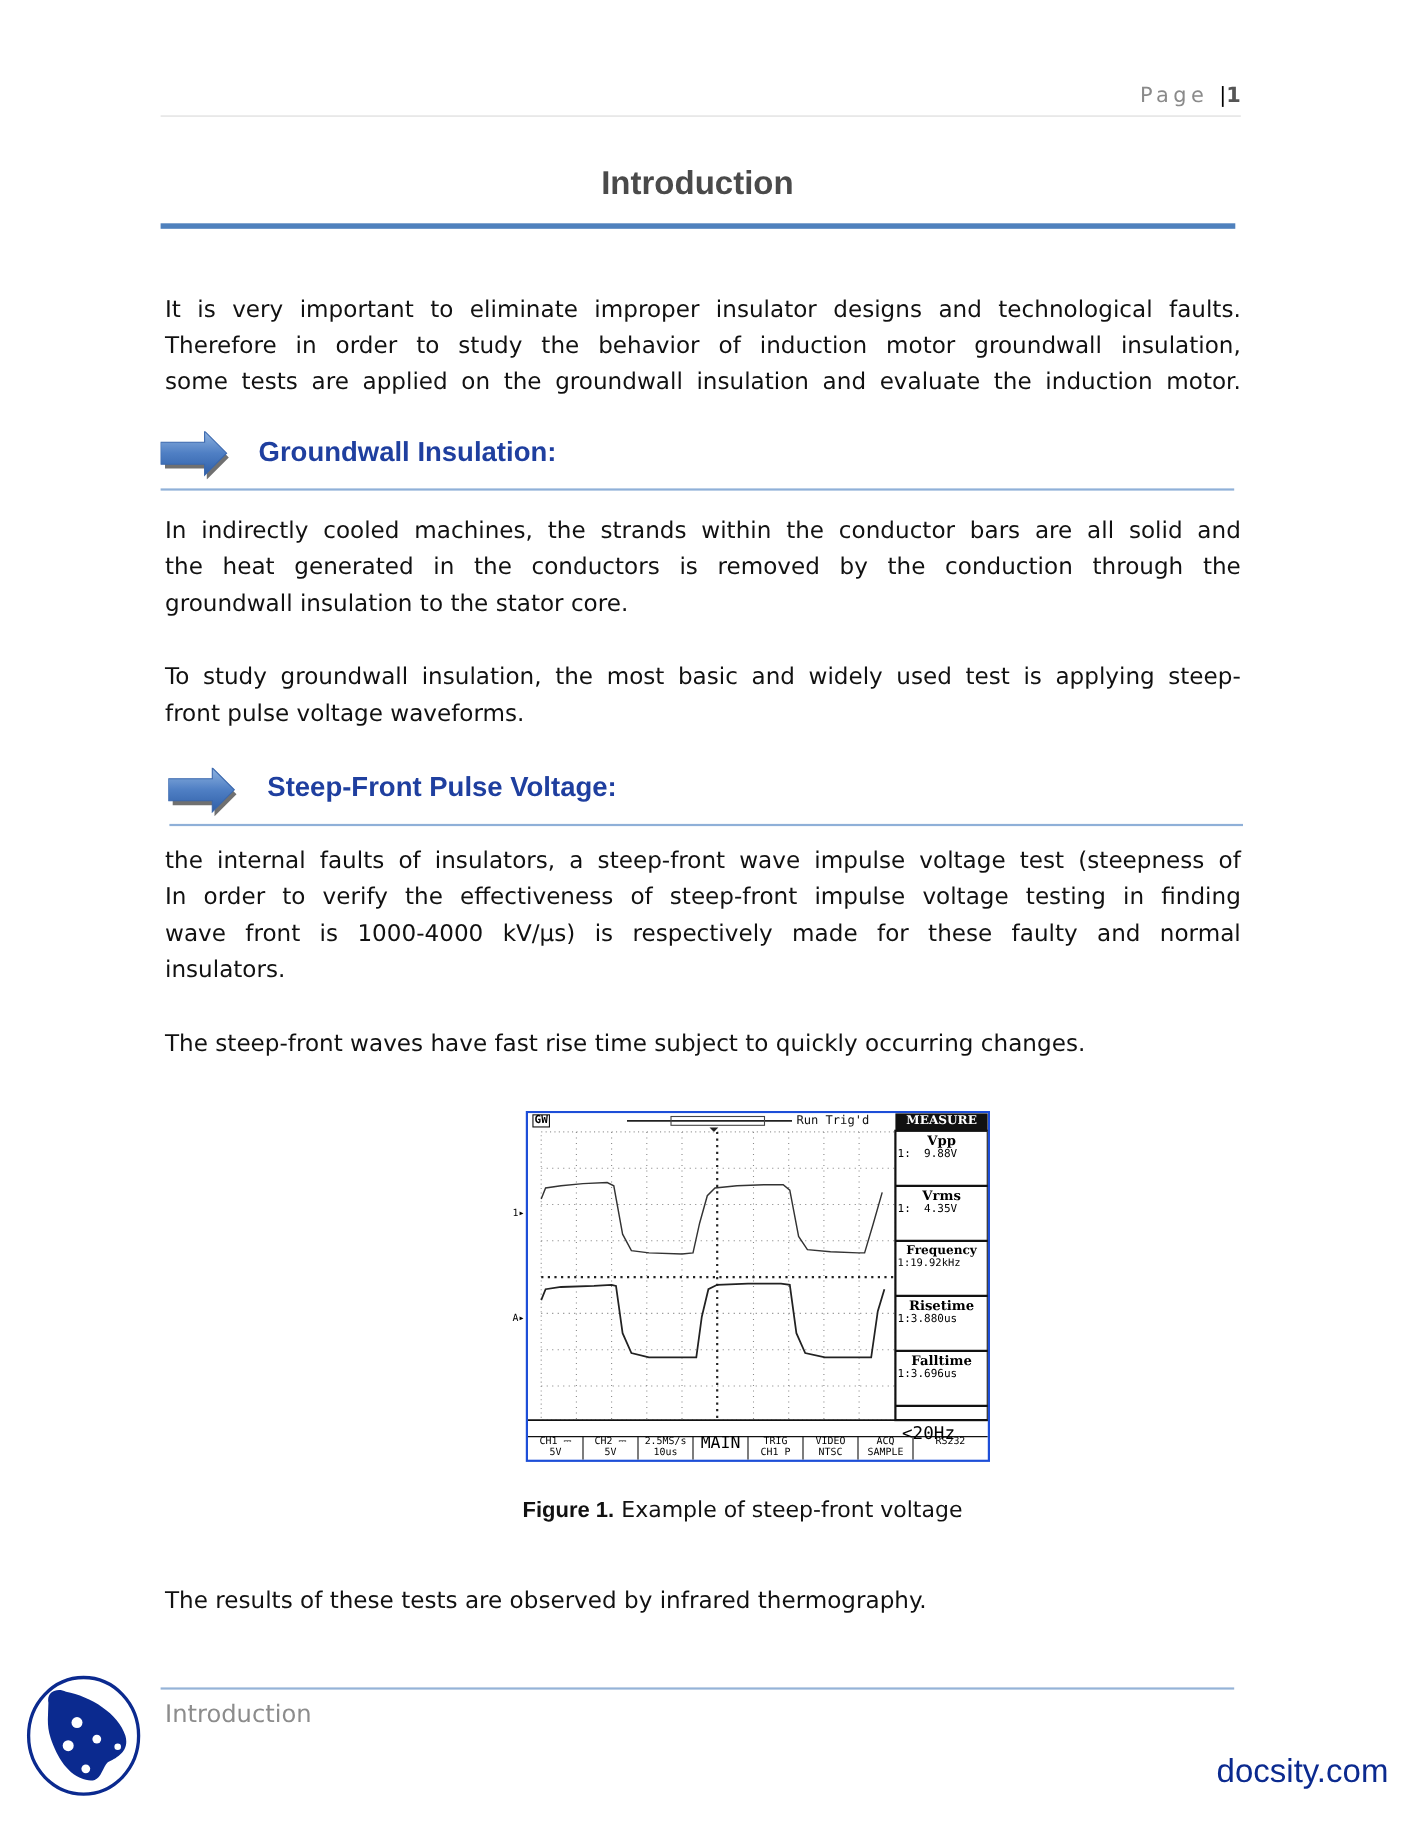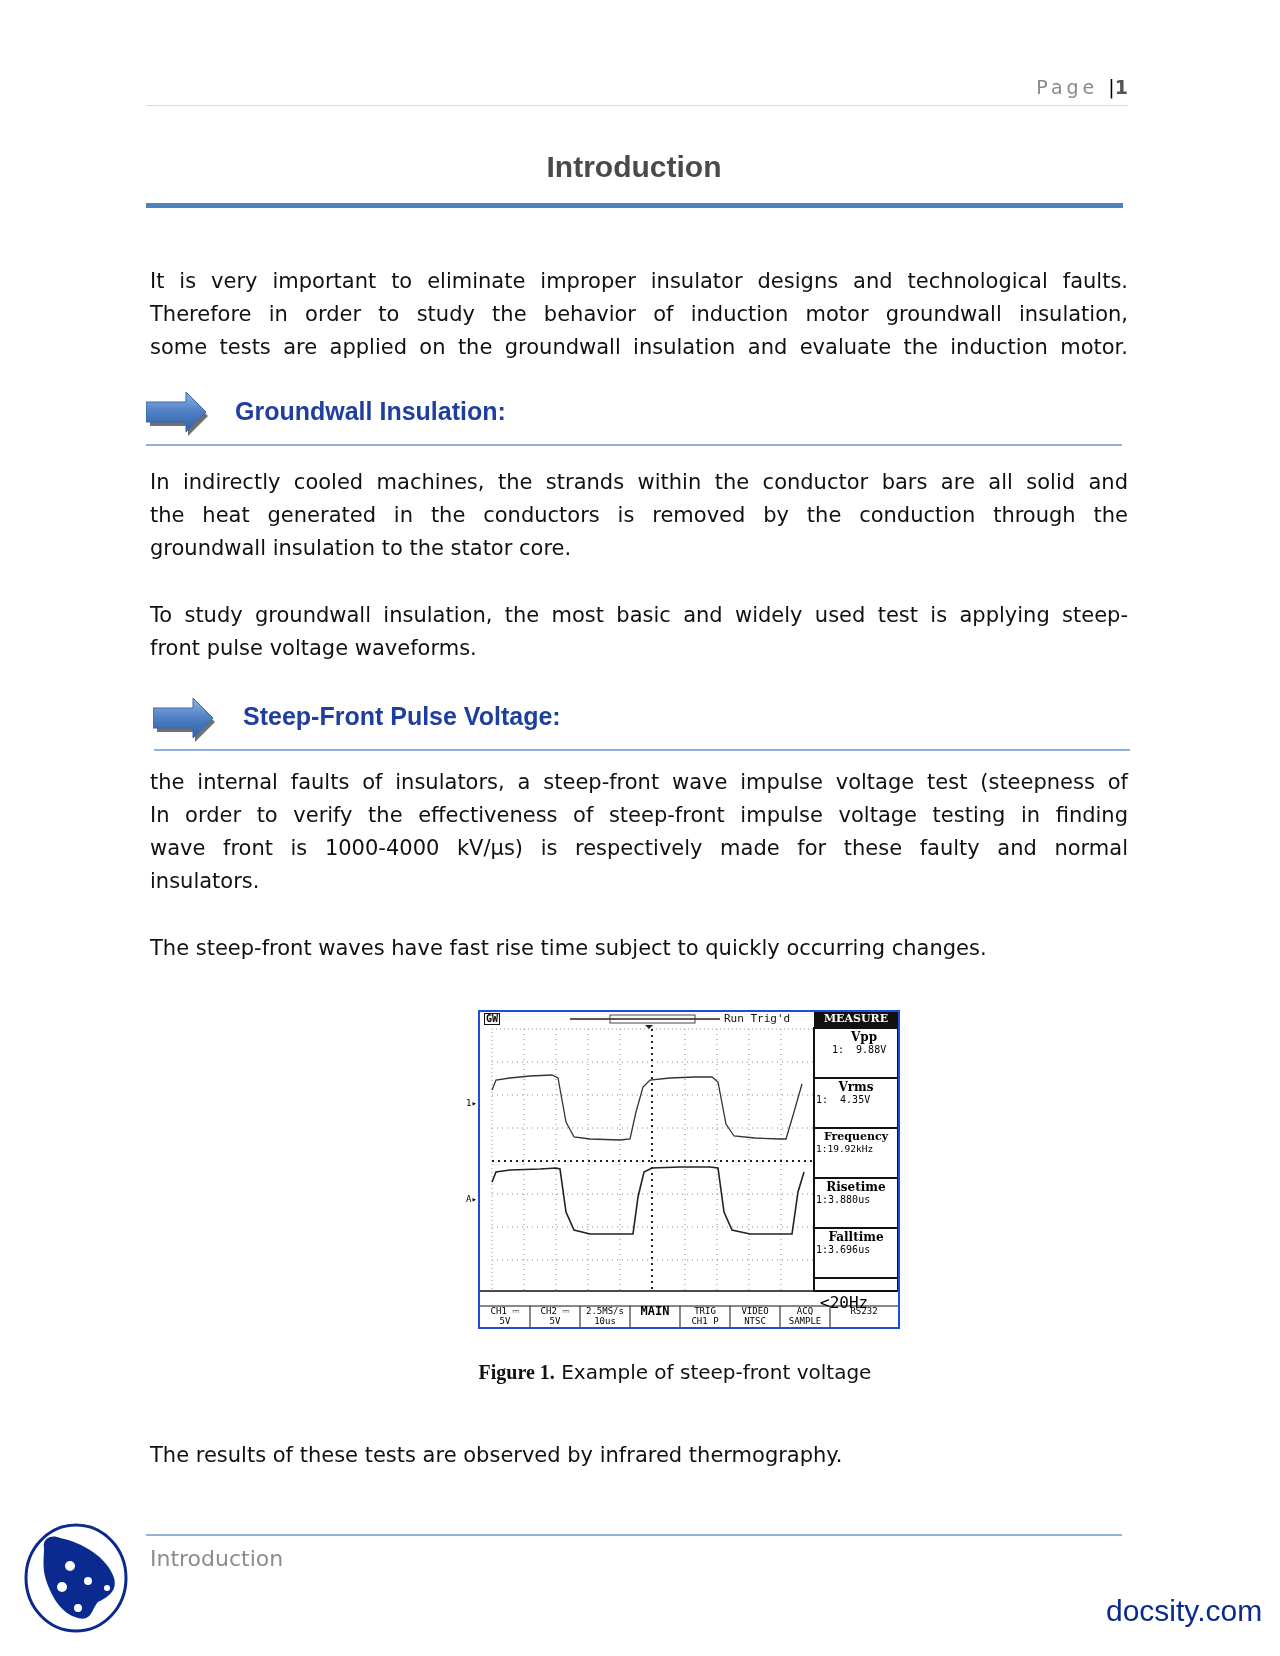--- a/index.html
+++ b/index.html
@@ -13,21 +13,21 @@
   .title { left:146px; top:150px; width:976px; text-align:center; font-family:"Liberation Sans", sans-serif; font-weight:bold; font-size:30px; color:#4a4a4a; }
   .title-bar { left:146px; top:203px; width:977px; height:5px; background:#4f81bd; }
   .para { left:150px; width:978px; font-family:"DejaVu Sans", sans-serif; font-size:21px; line-height:33px; text-align:justify; color:#111; }
   .para.last { text-align:left; }
   .justify-line { display:block; text-align:justify; text-align-last:justify; }
   .h2 { font-family:"Liberation Sans", sans-serif; font-weight:bold; font-size:25px; color:#1f3f9f; }
   .h2-line { height:2px; background:#8fb0d8; }
   .arrow { width:64px; height:44px; }
   .scope { left:478px; top:1010px; width:418px; height:315px; border:2px solid #1d4ed8; background:#fff; font-family:"DejaVu Sans Mono", monospace; }
   .caption { left:440px; top:1360px; width:470px; text-align:center; font-size:20px; font-family:"DejaVu Sans", sans-serif; color:#111; }
-  .caption b { font-family:Liberation Serif, serif; }
+  .caption b { font-family:Liberation Sans, sans-serif; }
   .ftr-line { left:146px; top:1534px; width:976px; height:2px; background:#95b3d7; }
   .ftr-text { left:150px; top:1546px; font-size:22px; color:#8c8c8c; font-family:"DejaVu Sans", sans-serif; }
   .docsity { left:1106px; top:1594px; font-family:"Liberation Sans", sans-serif; font-size:30px; color:#0b2a8f; }
   .logo { left:22px; top:1518px; width:110px; height:120px; }
 </style>
 </head>
 <body>
 
 <div class="abs page-num">
   <span>Page</span>
@@ -147,21 +147,21 @@
     </g>
   </svg>
 
   <span class="abs" style="left:4px; top:1px; font-size:10px; font-weight:bold; background:#fff; border:1px solid #111; line-height:10px; padding:0 1px;">GW</span>
   <span class="abs" style="left:244px; top:0px; font-size:11px; color:#111;">Run Trig'd</span>
   <span class="abs" style="left:336px; top:0px; width:80px; text-align:center; font-family:'DejaVu Serif',serif; font-size:11px; font-weight:bold; color:#fff;">MEASURE</span>
   <span class="abs" style="left:-14px; top:86px; font-size:9px;">1▸</span>
   <span class="abs" style="left:-14px; top:182px; font-size:9px;">A▸</span>
 
   <div class="abs" style="left:336px; top:18px; width:80px;">
-    <div style="height:50px;margin-left:16px;">
+    <div style="height:50px;">
       <div style="text-align:center; font-family:'DejaVu Serif',serif; font-weight:bold; font-size:12px;">Vpp</div>
       <div style="font-size:10px; white-space:pre;">1:  9.88V</div>
     </div>
     <div style="height:50px;">
       <div style="text-align:center; font-family:'DejaVu Serif',serif; font-weight:bold; font-size:12px;">Vrms</div>
       <div style="font-size:10px; white-space:pre;">1:  4.35V</div>
     </div>
     <div style="height:50px;">
       <div style="text-align:center; font-family:'DejaVu Serif',serif; font-weight:bold; font-size:11px;">Frequency</div>
       <div style="font-size:9.5px; white-space:pre;">1:19.92kHz</div>
@@ -183,21 +183,21 @@
         <div>5V</div>
       </div>
     <div style="width:50px; text-align:center; font-size:9px; line-height:10px;">
         <div>CH2 ⎓</div>
         <div>5V</div>
       </div>
     <div style="width:50px; text-align:center; font-size:9px; line-height:10px;">
         <div>2.5MS/s</div>
         <div>10us</div>
       </div>
-    <div style="width:50px; text-align:center; font-size:12px; line-height:10px;font-weight:bold;">
+    <div style="width:50px; text-align:center; font-size:15px; line-height:10px;">
         <div>MAIN</div>
         <div></div>
       </div>
     <div style="width:50px; text-align:center; font-size:9px; line-height:10px;">
         <div>TRIG</div>
         <div>CH1 P</div>
       </div>
     <div style="width:50px; text-align:center; font-size:9px; line-height:10px;">
         <div>VIDEO</div>
         <div>NTSC</div>

